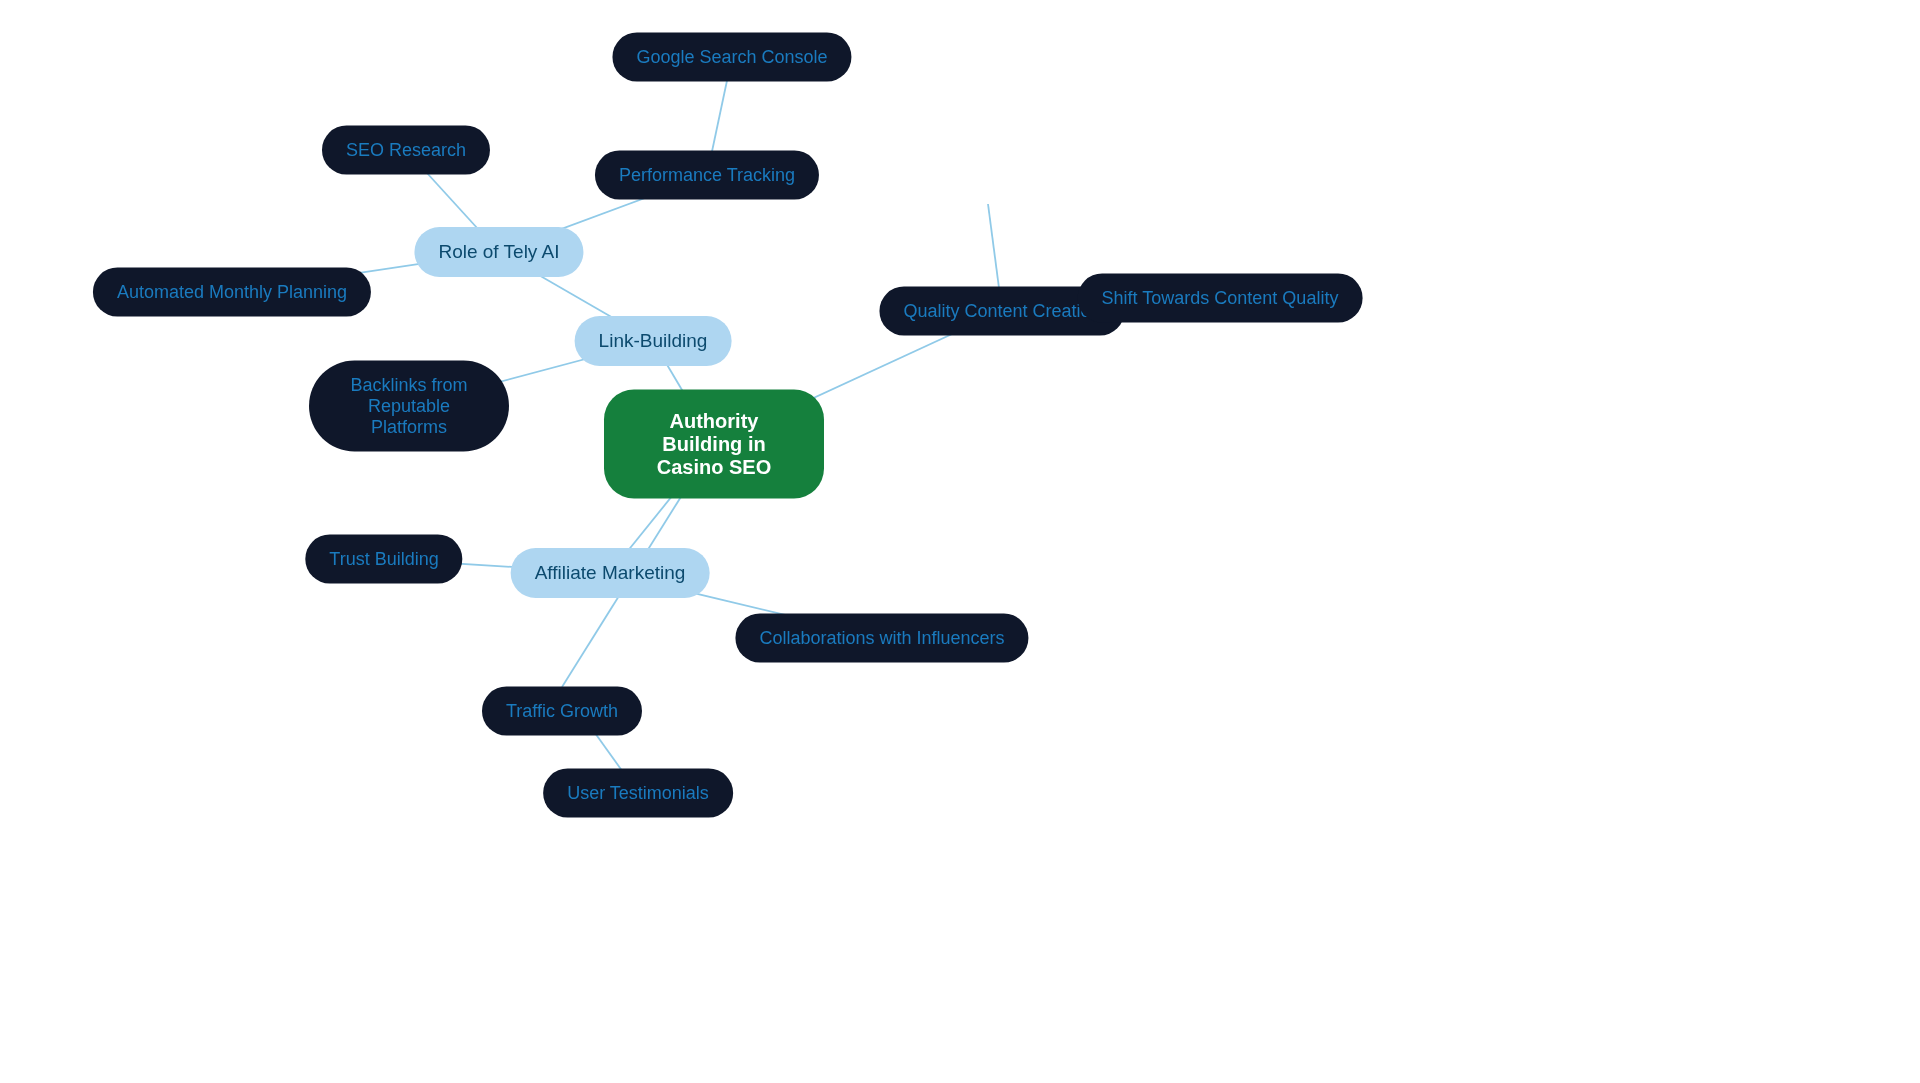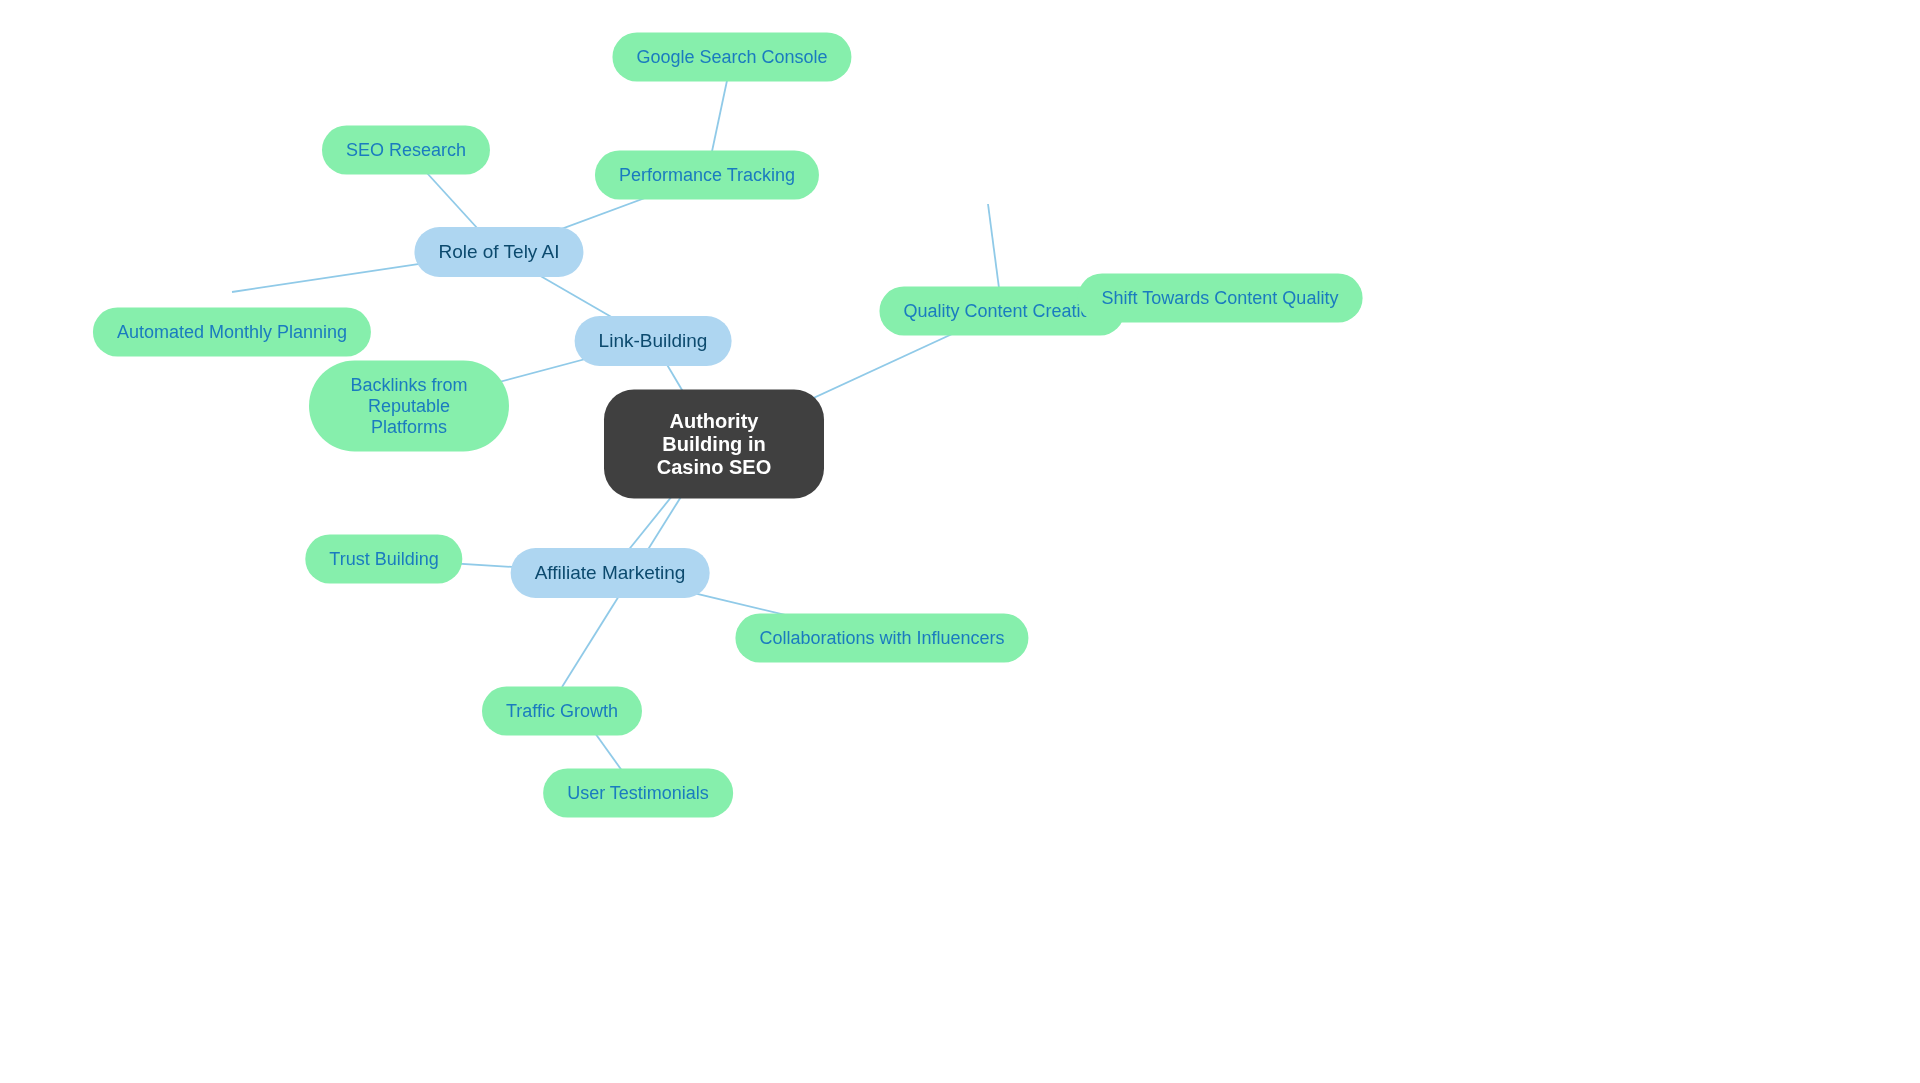--- a/index.html
+++ b/index.html
@@ -30,26 +30,26 @@
       text-align: center;
       border-radius: 50px;
       padding: 14px 24px;
       font-size: 18px;
       font-weight: 500;
       transform: translate(-50%, -50%);
       cursor: pointer;
       white-space: nowrap;
     }
     .node-light {
-      background: #86efac;
+      background: #0f172a;
       color: #1a7bbf;
       border: none;
     }
     .node-center {
-      background: #404040;
+      background: #15803d;
       color: #ffffff;
       font-size: 20px;
       font-weight: 600;
       white-space: normal;
       width: 220px;
       border-radius: 30px;
       padding: 20px 28px;
     }
     .node-medium {
       background: #aed6f1;
@@ -76,21 +76,21 @@
       <line x1="1002" y1="311" x2="1220" y2="298" stroke="#90cae8" stroke-width="1.8"></line>
       <line x1="610" y1="573" x2="384" y2="559" stroke="#90cae8" stroke-width="1.8"></line>
       <line x1="610" y1="573" x2="882" y2="638" stroke="#90cae8" stroke-width="1.8"></line>
       <line x1="562" y1="687" x2="638" y2="793" stroke="#90cae8" stroke-width="1.8"></line>
     </svg>
 <div class="node node-center" style="left: 714px; top: 444px;">Authority Building in Casino SEO</div>
     <div class="node node-light" style="left: 732px; top: 57px;">Google Search Console</div>
     <div class="node node-light" style="left: 707px; top: 175px;">Performance Tracking</div>
     <div class="node node-light" style="left: 406px; top: 150px;">SEO Research</div>
     <div class="node node-medium" style="left: 499px; top: 252px;">Role of Tely AI</div>
-    <div class="node node-light" style="left: 232px; top: 292px; margin-top: 40px;">Automated Monthly Planning</div>
+    <div class="node node-light" style="left: 232px; top: 292px;">Automated Monthly Planning</div>
     <div class="node node-medium" style="left: 653px; top: 341px;">Link-Building</div>
     <div class="node node-light" style="left: 409px; top: 406px; white-space: normal; width: 200px; text-align: center;">Backlinks from Reputable
 Platforms</div>
     <div class="node node-light" style="left: 1002px; top: 311px;">Quality Content Creation</div>
     <div class="node node-light" style="left: 1220px; top: 298px; text-align: right;">Shift Towards Content Quality</div>
     <div class="node node-light" style="left: 384px; top: 559px;">Trust Building</div>
     <div class="node node-medium" style="left: 610px; top: 573px;">Affiliate Marketing</div>
     <div class="node node-light" style="left: 882px; top: 638px;">Collaborations with Influencers</div>
     <div class="node node-light" style="left: 562px; top: 711px; text-align: right;">Traffic Growth</div>
     <div class="node node-light" style="left: 638px; top: 793px;">User Testimonials</div>

